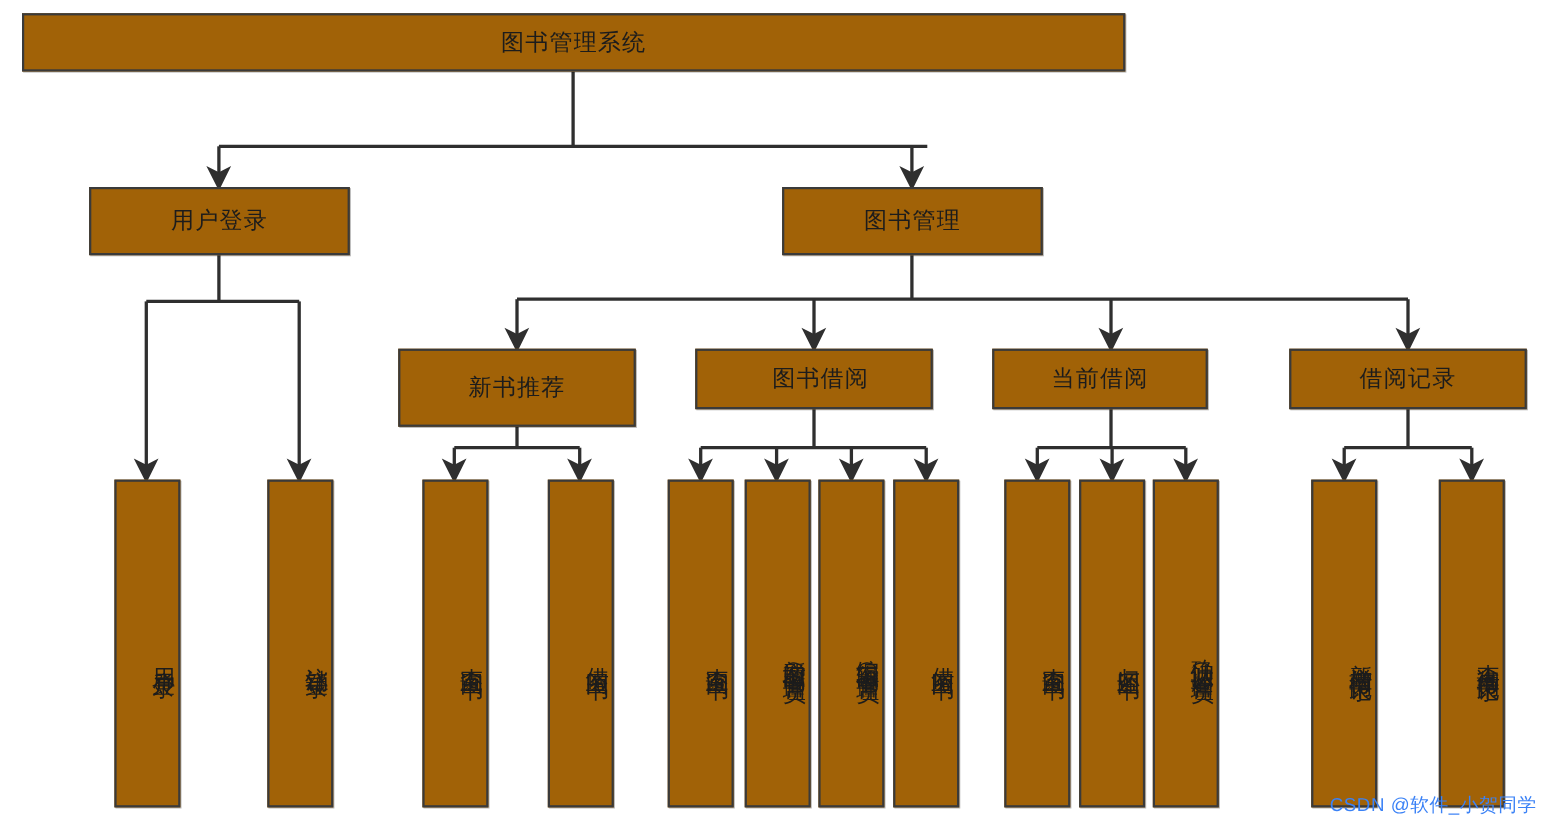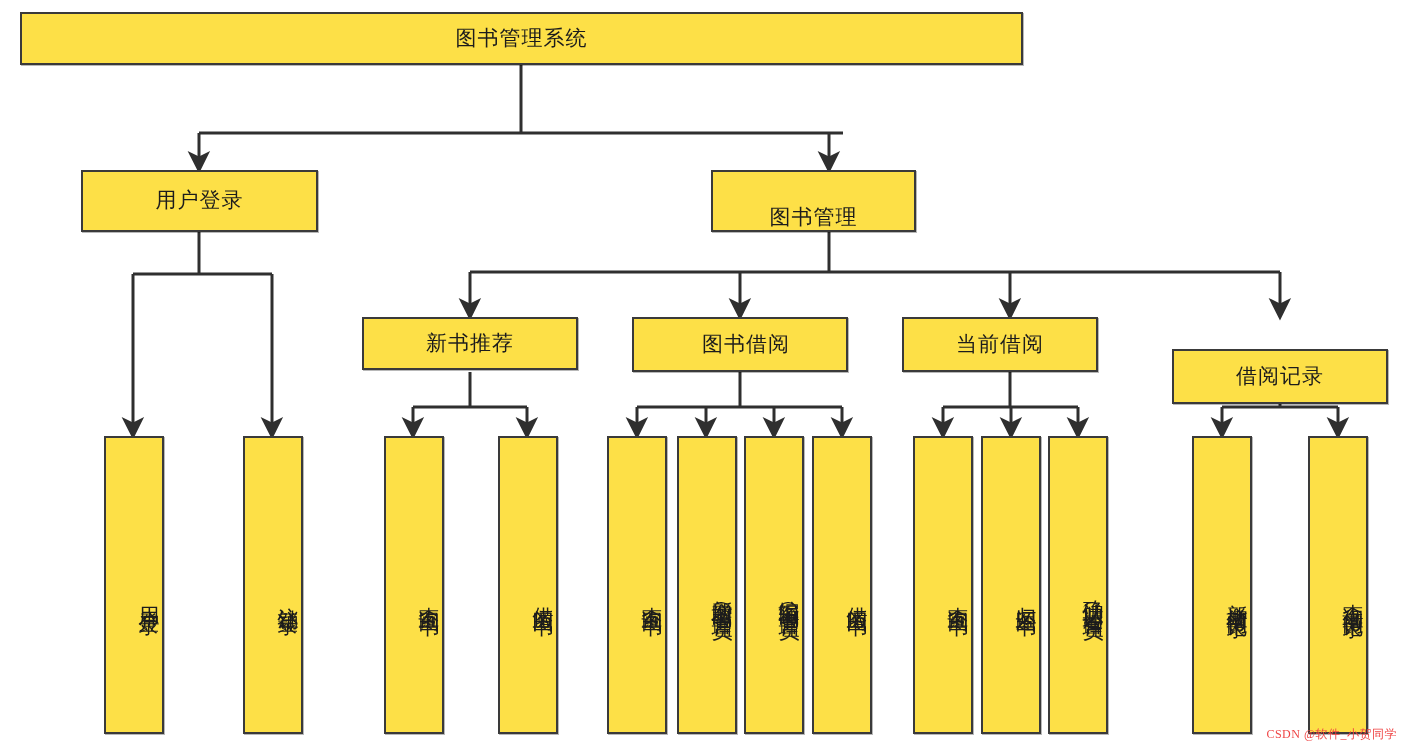--- a/index.html
+++ b/index.html
@@ -23,21 +23,21 @@
     left: 0;
     top: 0;
     width: 1405px;
     height: 747px;
     pointer-events: none;
   }
   .node {
     position: absolute;
     box-sizing: border-box;
     border: 2px solid #3a3a3a;
-    background: #fde047;
+    background: #a16207;
     color: #1c1c1c;
     display: flex;
     align-items: center;
     justify-content: center;
     text-align: center;
     box-shadow: 1px 1px 0 rgba(0,0,0,0.28);
   }
   .node.horiz {
     font-size: 21px;
     line-height: 1.2;
@@ -53,25 +53,25 @@
     align-items: flex-start;
     justify-content: center;
   }
   .node.vert .nodetext {
     display: block;
   }
   .watermark {
     position: absolute;
     right: 8px;
     bottom: 4px;
-    font-size: 12px;
-    color: #ef4444;
+    font-size: 17px;
+    color: #3b82f6;
     letter-spacing: 0.5px;
     white-space: nowrap;
-    font-family: Liberation Serif, serif;
+    font-family: Liberation Sans, sans-serif;
   }
 </style>
 </head>
 <body>
 
 <div id="canvas">
 
   <svg class="edges" viewBox="0 0 1405 747" xmlns="http://www.w3.org/2000/svg">
     <defs>
       <marker id="arrow" markerWidth="9" markerHeight="9" refX="4.2" refY="4.2" orient="auto" markerUnits="strokeWidth">
@@ -126,37 +126,37 @@
   </svg>
 
   <div class="node horiz" style="left:20px; top:12px; width:1003px; height:53px;">
     <span class="nodetext">图书管理系统</span>
   </div>
 
   <div class="node horiz" style="left:81px; top:170px; width:237px; height:62px;">
     <span class="nodetext">用户登录</span>
   </div>
 
-  <div class="node horiz" style="left:711px; top:170px; width:205px; height:62px;align-items:flex-end;">
+  <div class="node horiz" style="left:711px; top:170px; width:237px; height:62px;">
     <span class="nodetext">图书管理</span>
   </div>
 
-  <div class="node horiz" style="left:362px; top:317px; width:216px; height:53px;">
+  <div class="node horiz" style="left:362px; top:317px; width:216px; height:71px;">
     <span class="nodetext">新书推荐</span>
   </div>
 
   <div class="node horiz" style="left:632px; top:317px; width:216px; height:55px;padding-left:12px;">
     <span class="nodetext">图书借阅</span>
   </div>
 
   <div class="node horiz" style="left:902px; top:317px; width:196px; height:55px;">
     <span class="nodetext">当前借阅</span>
   </div>
 
-  <div class="node horiz" style="left:1172px; top:317px; width:216px; height:55px;margin-top:32px;">
+  <div class="node horiz" style="left:1172px; top:317px; width:216px; height:55px;">
     <span class="nodetext">借阅记录</span>
   </div>
 
   <div class="node vert" style="left:104px; top:436px; width:60px; height:298px;">
     <span class="nodetext">用户登录</span>
   </div>
 
   <div class="node vert" style="left:243px; top:436px; width:60px; height:298px;">
     <span class="nodetext">注销登录</span>
   </div>

